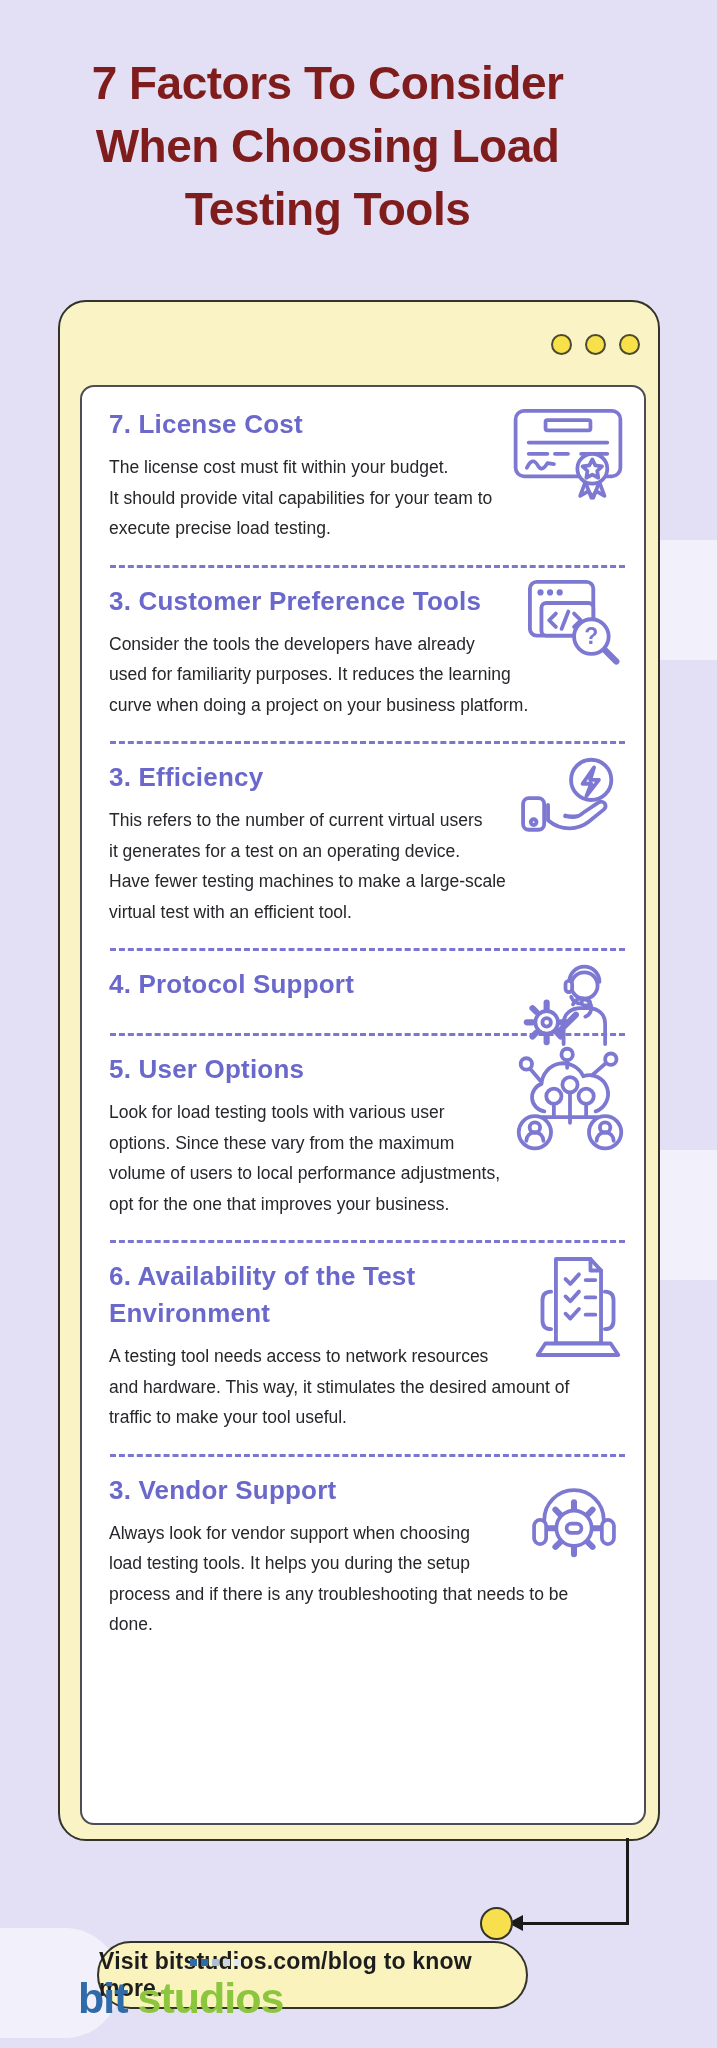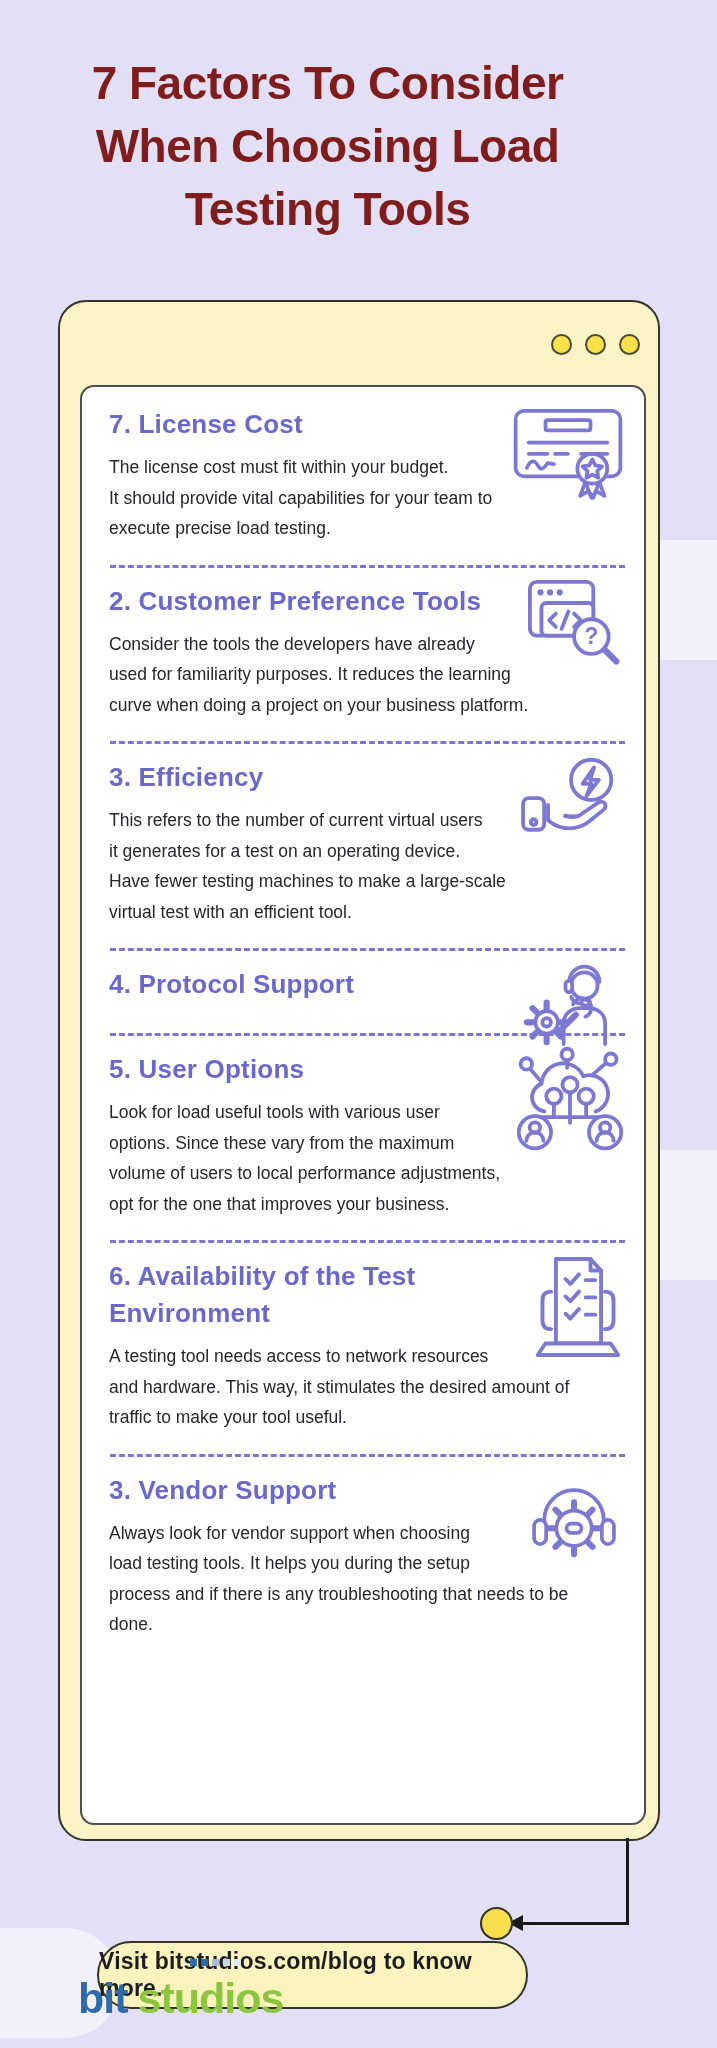--- a/index.html
+++ b/index.html
@@ -98,21 +98,21 @@
             <path d="M81,85 l-6,16 9,-5 5,7 5,-13"></path>
             <path d="M95,85 l6,16 -9,-5 -5,7 -5,-13"></path>
             <circle class="wfill" cx="88" cy="72" r="16"></circle>
             <path d="M88,62 l3.2,6.4 7.2,1 -5.2,5 1.2,7.2 -6.4,-3.4 -6.4,3.4 1.2,-7.2 -5.2,-5 7.2,-1 z"></path>
           </svg>
         </span>
       </div>
       <div class="divider"></div>
 
       <div class="sec">
-        <div class="sec-head">2. Customer Preference Tools</div>
+        <div class="sec-head">3. Customer Preference Tools</div>
         <div class="sec-body">Consider the tools the developers have already
 used for familiarity purposes. It reduces the learning
 curve when doing a project on your business platform.</div>
         <span class="sec-icon">
           <svg class="icon-svg" width="100" height="96" viewBox="0 0 104 100">
             <rect x="4" y="4" width="66" height="56" rx="7"></rect>
             <circle class="fillp" cx="15" cy="15" r="3.2"></circle>
               <circle class="fillp" cx="25" cy="15" r="3.2"></circle>
               <circle class="fillp" cx="35" cy="15" r="3.2"></circle>
             <rect class="wfill" x="16" y="26" width="54" height="34" rx="5"></rect>
@@ -169,21 +169,21 @@
             </g>
             <circle class="wfill" cx="26" cy="65" r="12"></circle>
             <circle cx="26" cy="65" r="4.5"></circle>
           </svg>
         </span>
       </div>
       <div class="divider"></div>
 
       <div class="sec">
         <div class="sec-head">5. User Options</div>
-        <div class="sec-body">Look for load useful tools with various user
+        <div class="sec-body">Look for load testing tools with various user
 options. Since these vary from the maximum
 volume of users to local performance adjustments,
 opt for the one that improves your business.</div>
         <span class="sec-icon">
           <svg class="icon-svg" width="112" height="108" viewBox="0 0 118 112">
             <line x1="28" y1="36" x2="17" y2="23"></line>
               <circle class="wfill" cx="13" cy="18" r="6"></circle>
             <line x1="56" y1="22" x2="56" y2="13"></line>
               <circle class="wfill" cx="56" cy="8" r="6"></circle>
             <line x1="82" y1="30" x2="97" y2="17"></line>

